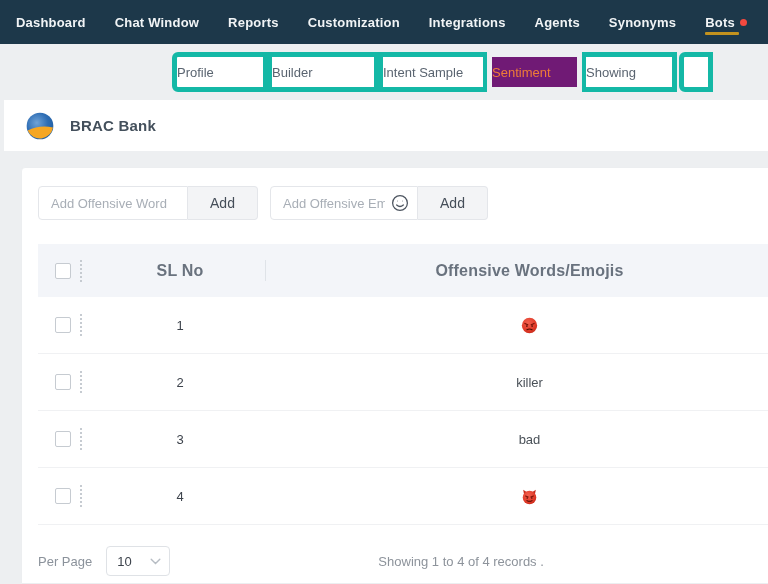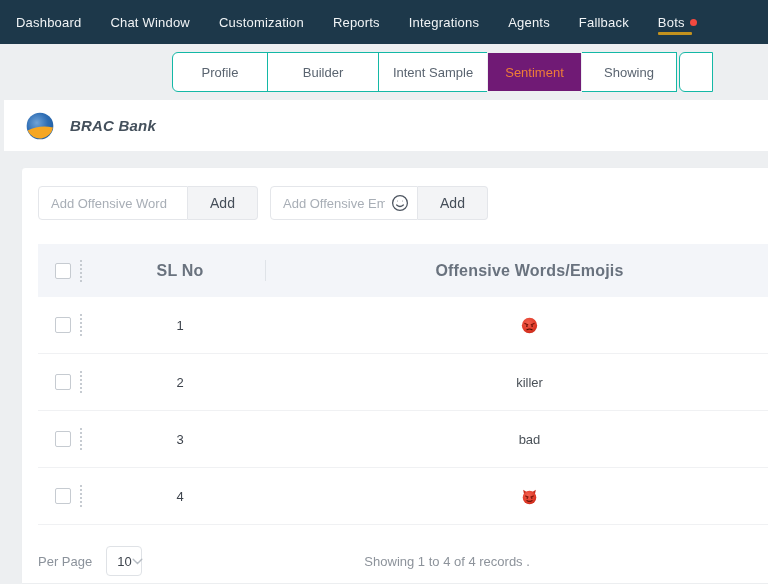--- a/index.html
+++ b/index.html
@@ -15,55 +15,55 @@
   
   .navbar {
     position:absolute; top:0; left:0; width:768px; height:44px;
     background:#1d384a;
     display:flex; align-items:center;
     padding-left:16px; gap:29px;
   }
   .nav-item {
     position:relative; height:100%;
     display:flex; align-items:center;
-    color:#f1f4f6; font-size:13px; font-weight:400;
+    color:#f1f4f6; font-size:13px; font-weight:700;
     letter-spacing:.2px; cursor:pointer; white-space:nowrap;justify-content:center;
   }
   .nav-item .notif-dot {
     width:7px; height:7px; border-radius:50%;
     background:#f4493f; margin-left:5px; display:inline-block;
   }
   .nav-item.active::after {
     content:""; position:absolute; left:0; bottom:9px;
     width:34px; height:3px; background:#c3921e; border-radius:1px;
   }
 
   
   .tabstrip {
     position:absolute; top:52px; left:172px; height:40px;
     display:flex;
   }
   .tab {
     height:40px; background:#ffffff;
-    border:1px solid #14b8a6; margin-left:-1px;
-    display:flex; align-items:center; justify-content:center;
+    border:5px solid #14b8a6; margin-left:-1px;
+    display:flex; align-items:center; justify-content:flex-start;
     font-size:13px; color:#5a6470; cursor:pointer;
   }
   .tab:first-child { border-radius:6px 0 0 6px; margin-left:0; }
   .tab.active {
     background:#701a75; border-color:#edeff1;
     color:#ef7d37; z-index:1;
   }
   .tab.partial { width:34px; border-radius:6px 0 0 6px; margin-left:2px; }
 
   
   .brandband {
     position:absolute; top:100px; left:4px; width:764px; height:51px;
     background:#ffffff;
-    display:flex; align-items:center;font-style:italic;
+    display:flex; align-items:center;
   }
   .brand-logo { width:30px; height:30px; margin-left:21px; }
   .brand-name {
     margin-left:15px; font-size:15px; font-weight:700; color:#44505c;
     letter-spacing:.2px;
   }
 
   
   .card {
     position:absolute; top:167px; left:21px; width:772px; height:417px;
@@ -131,21 +131,21 @@
   }
   .cell-emoji { width:17px; height:17px; vertical-align:middle; }
 
   
   .pfoot {
     position:absolute; top:378px; left:16px; right:0; height:30px;
     display:flex; align-items:center;
   }
   .pp-label { font-size:13px; color:#8b929b; }
   .pp-select {
-    margin-left:14px; width:36px; height:30px;
+    margin-left:14px; width:64px; height:30px;
     border:1px solid #dfe2e6; border-radius:4px; background:#fff;
     display:flex; align-items:center; justify-content:space-between;
     padding:0 8px 0 10px; cursor:pointer;
   }
   .pp-value { font-size:13px; color:#3d434c; }
   .pp-chevron { display:flex; }
   .pp-summary {
     flex:1; text-align:center; padding-right:40px;
     font-size:13px; color:#8d939b;
   }
@@ -170,33 +170,33 @@
 </svg>
 
 <div class="navbar">
   <div class="nav-item">
       <span>Dashboard</span>
     </div>
   <div class="nav-item">
       <span>Chat Window</span>
     </div>
   <div class="nav-item">
+      <span>Reports</span>
+    </div>
+  <div class="nav-item">
       <span>Customization</span>
     </div>
   <div class="nav-item">
-      <span>Reports</span>
-    </div>
-  <div class="nav-item">
       <span>Integrations</span>
     </div>
   <div class="nav-item">
       <span>Agents</span>
     </div>
   <div class="nav-item">
-      <span>Fallback</span>
+      <span>Synonyms</span>
     </div>
   <div class="nav-item active">
     <span>Bots</span>
     <span class="notif-dot"></span>
   </div>
 </div>
 
 <div class="tabstrip">
   <div class="tab" style="width:96px">
       <span>Profile</span>

